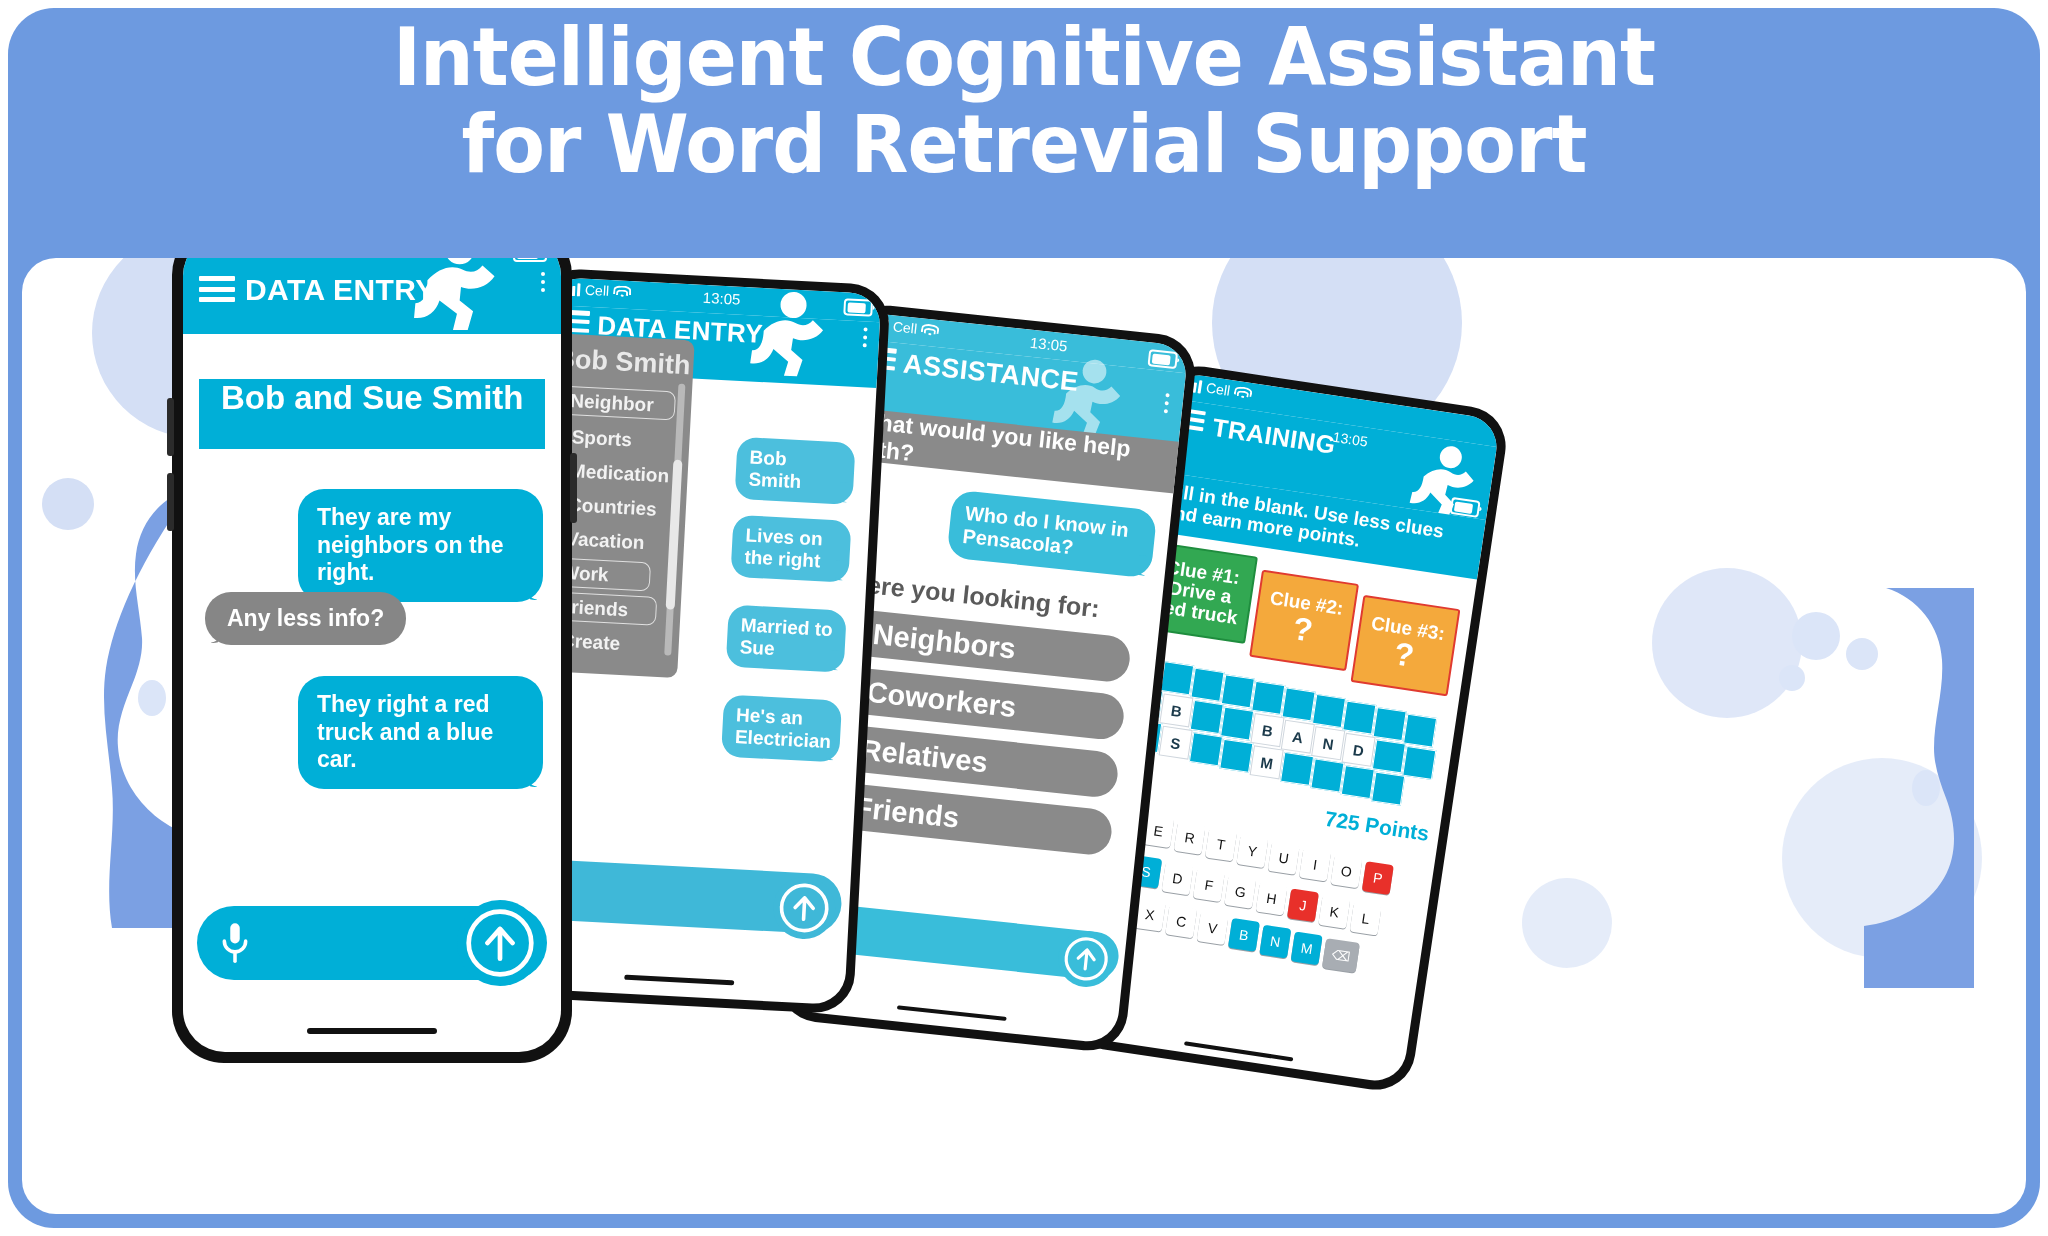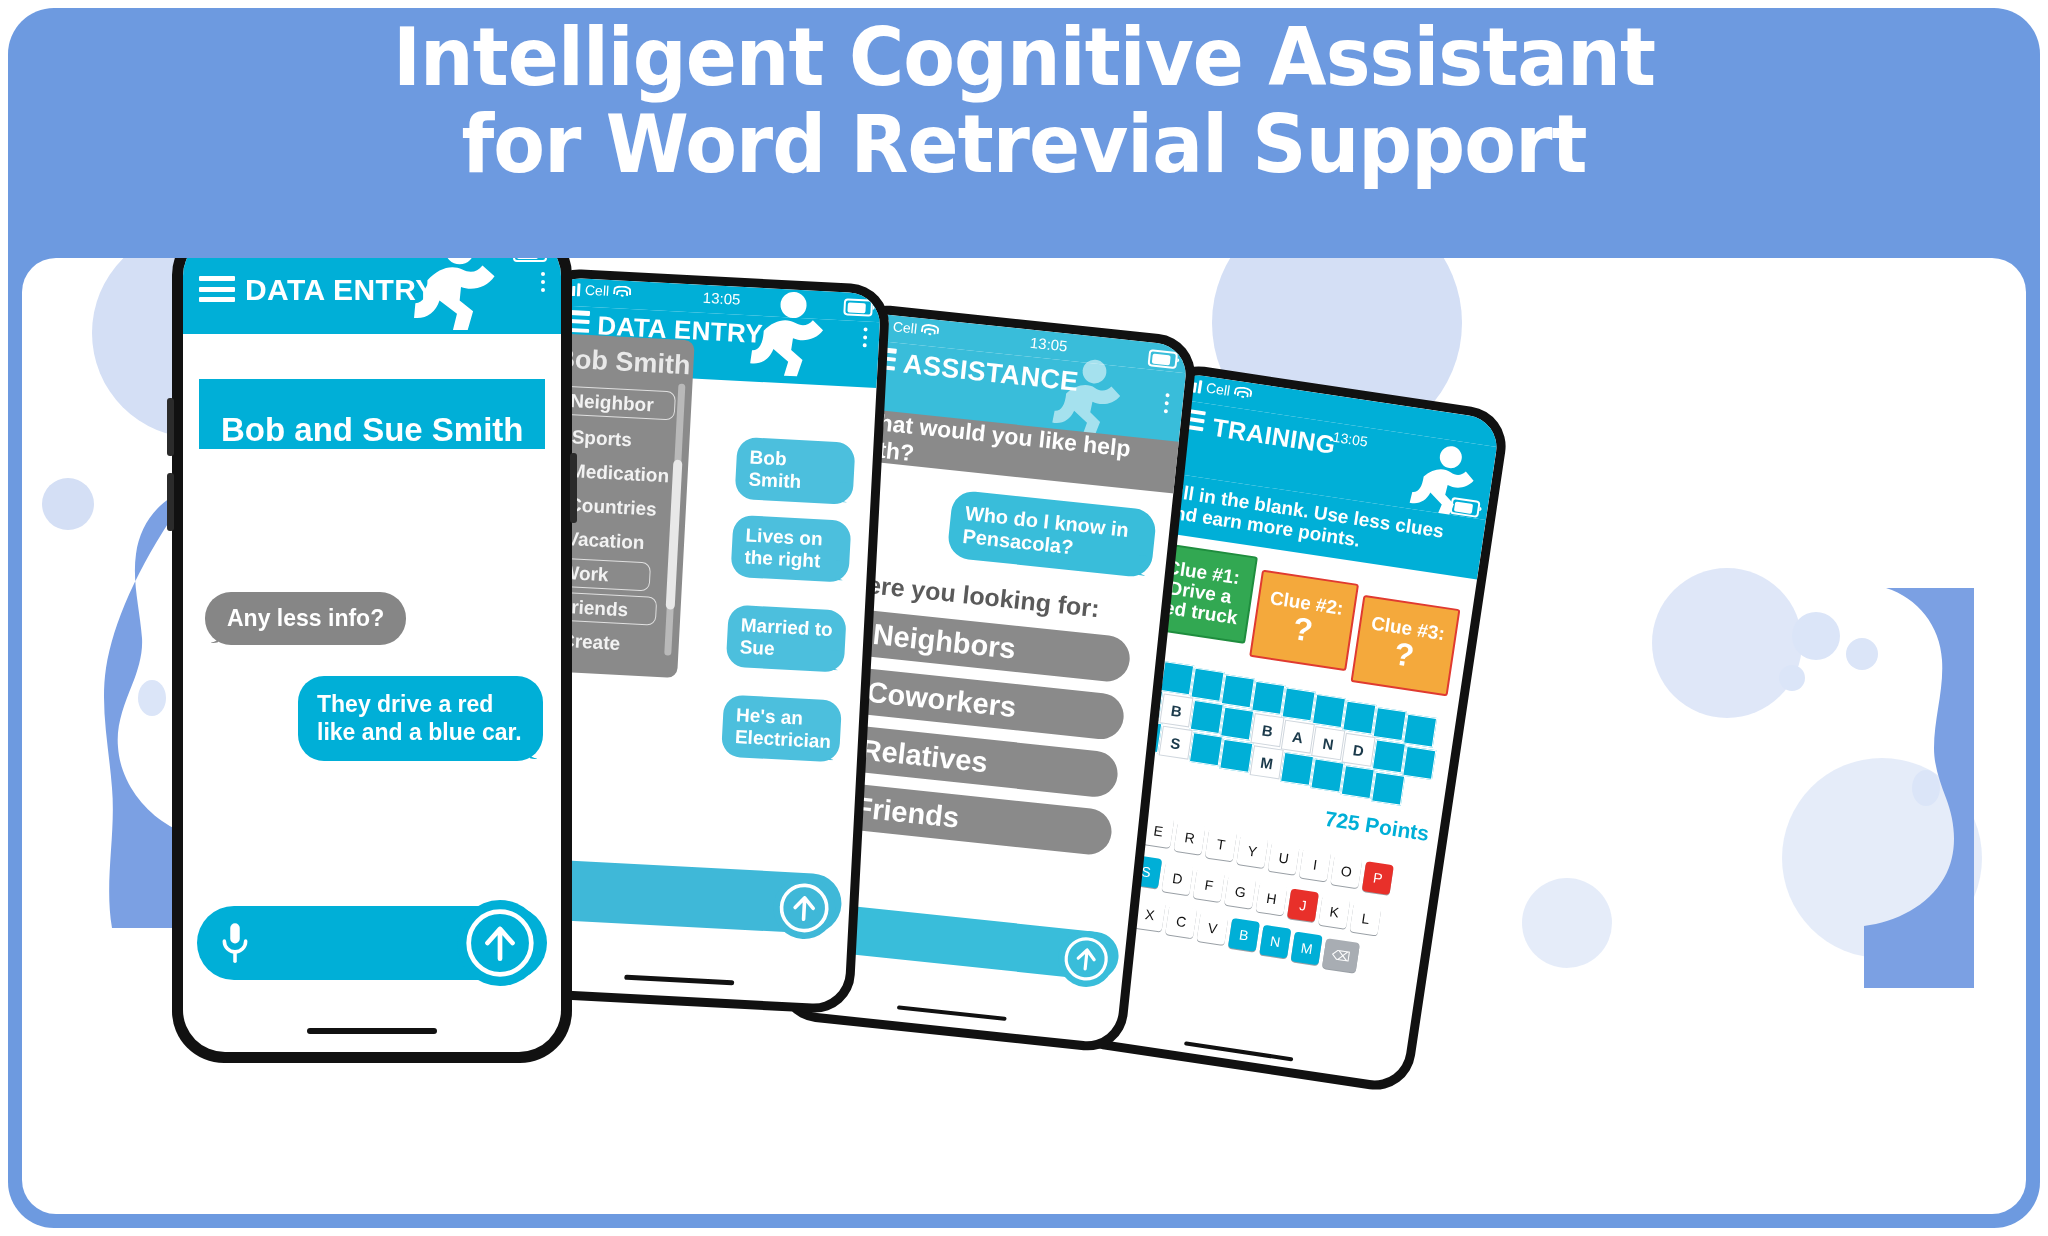--- a/index.html
+++ b/index.html
@@ -489,32 +489,36 @@
           <div class="kebab" style="right:16px;top:4px;">
               <i></i>
               <i></i>
               <i></i>
             </div>
           <div class="battery" style="right:14px;top:-26px;width:30px;height:16px;">
               <b></b>
             </div>
         </div>
 
-        <div style="position:absolute;left:16px;right:16px;top:145px;background:#00AFD7;height:70px;display:flex;align-items:flex-end;padding-left:22px;box-sizing:border-box;">
+        <div style="position:absolute;left:16px;right:16px;top:145px;background:#00AFD7;height:70px;display:flex;align-items:flex-start;padding-left:22px;box-sizing:border-box;">
           <span style="color:#fff;font-weight:bold;font-size:33px;">Bob and Sue Smith</span>
         </div>
 
+        <div class="bub blue" style="--tc:#00AFD7;position:absolute;right:18px;top:255px;width:245px;padding:15px 19px;border-radius:26px;font-size:23px;line-height:1.2;">
+          <span>They are my neighbors on the right.</span>
+          <span class="tail-r" style="--tc:#00AFD7;"></span>
+        </div>
 
         <div class="bub gray" style="--tc:#868686;position:absolute;left:22px;top:358px;width:auto;padding:13px 22px;border-radius:26px;font-size:23px;display:inline-block;">
           <span>Any less info?</span>
           <span class="tail-l" style="--tc:#868686;"></span>
         </div>
 
         <div class="bub blue" style="--tc:#00AFD7;position:absolute;right:18px;top:442px;width:245px;padding:15px 19px;border-radius:26px;font-size:23px;line-height:1.2;">
-          <span>They drive a red like and a blue car.</span>
+          <span>They right a red truck and a blue car.</span>
           <span class="tail-r" style="--tc:#00AFD7;"></span>
         </div>
 
         <div class="inputbar" style="left:14px;right:14px;bottom:72px;height:74px;background:#00AFD7;">
           <div class="mic" style="left:22px;top:15px;width:32px;height:45px;">
             <svg viewBox="0 0 26 38">
                 <rect x="9" y="2" width="8" height="17" rx="4" fill="#fff"></rect>
                 <path d="M4 17a9 9 0 0 0 18 0" stroke="#fff" stroke-width="3" fill="none" stroke-linecap="round"></path>
                 <path d="M13 26v8" stroke="#fff" stroke-width="3" stroke-linecap="round"></path>
               </svg>

